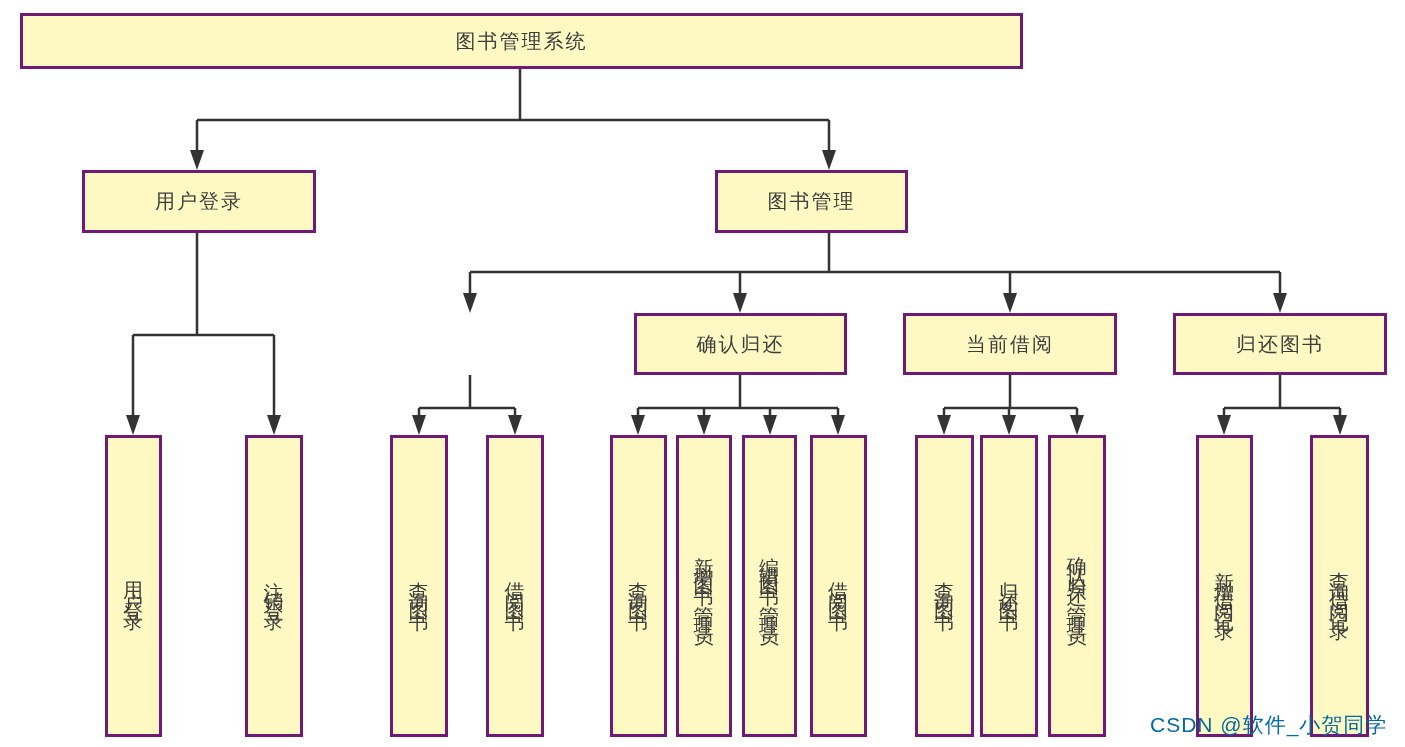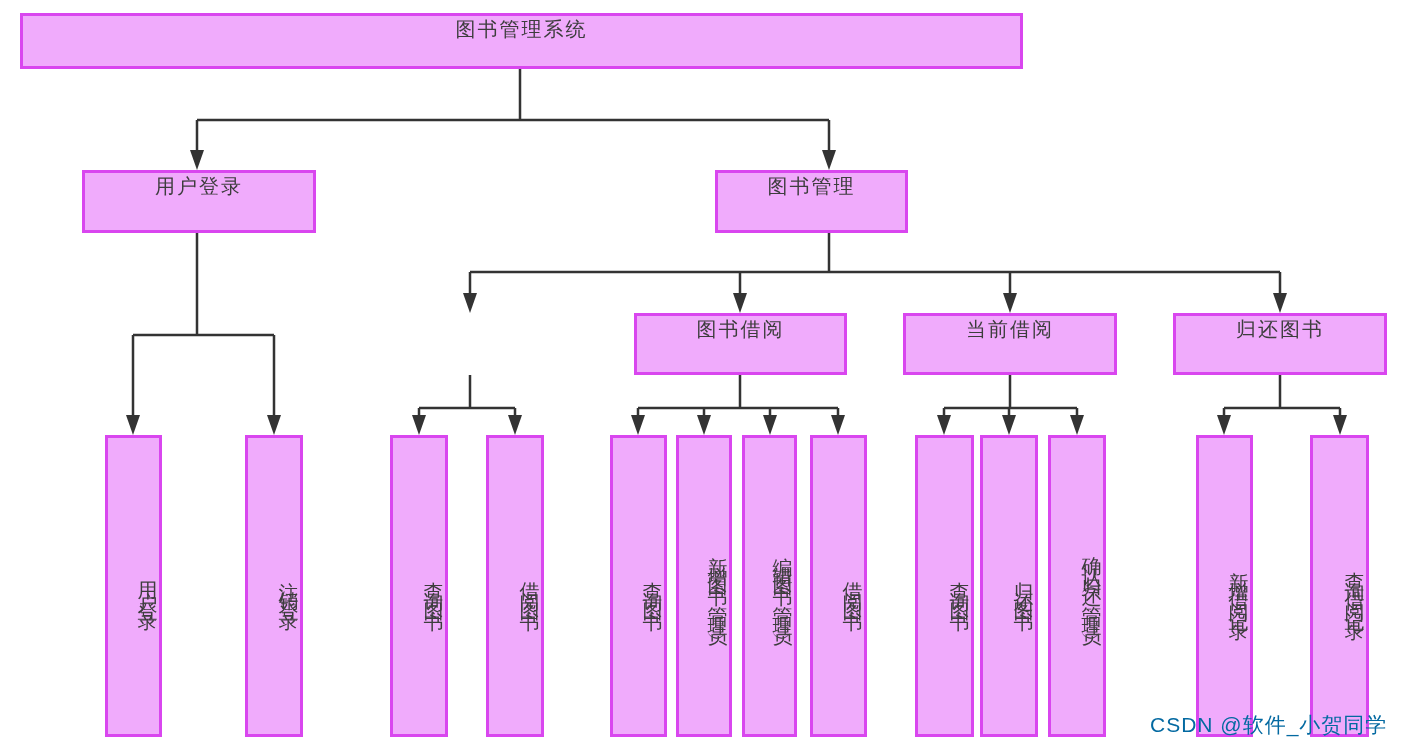--- a/index.html
+++ b/index.html
@@ -2,22 +2,22 @@
 <html><head>
 <meta charset="utf-8">
 <style>
   html,body{margin:0;padding:0;background:#ffffff;}
   .stage{
     position:relative;width:1405px;height:747px;background:#ffffff;
     font-family:"Liberation Sans",sans-serif;color:#3d3d3d;overflow:hidden;
   }
   svg.connectors{position:absolute;left:0;top:0;z-index:0;}
   .node{
-    position:absolute;background:#f0abfc;border:3px solid #d946ef;
-    box-sizing:border-box;display:flex;align-items:flex-start;justify-content:center;
+    position:absolute;background:#fef9c3;border:3px solid #701a75;
+    box-sizing:border-box;display:flex;align-items:center;justify-content:center;
     z-index:1;
   }
   .hbox{font-size:20px;letter-spacing:2px;}
   .vbox{
     writing-mode:vertical-rl;text-orientation:mixed;
     font-size:20px;letter-spacing:10px;line-height:1.1;
   }
   .watermark{
     position:absolute;left:1150px;top:711px;z-index:3;
     font-size:21px;color:#0369a1;letter-spacing:1px;white-space:nowrap;
@@ -95,21 +95,21 @@
   </div>
 
   <div class="node hbox" id="n-user-login">
     <span>用户登录</span>
   </div>
   <div class="node hbox" id="n-book-mgmt">
     <span>图书管理</span>
   </div>
 
   <div class="node hbox" id="n-book-borrow">
-    <span>图书借阅</span>
+    <span>确认归还</span>
   </div>
   <div class="node hbox" id="n-current-borrow">
     <span>当前借阅</span>
   </div>
   <div class="node hbox" id="n-borrow-record">
     <span>归还图书</span>
   </div>
 
   <div class="node vbox leaf" id="l-user-login">
     <span>用户登录</span>

